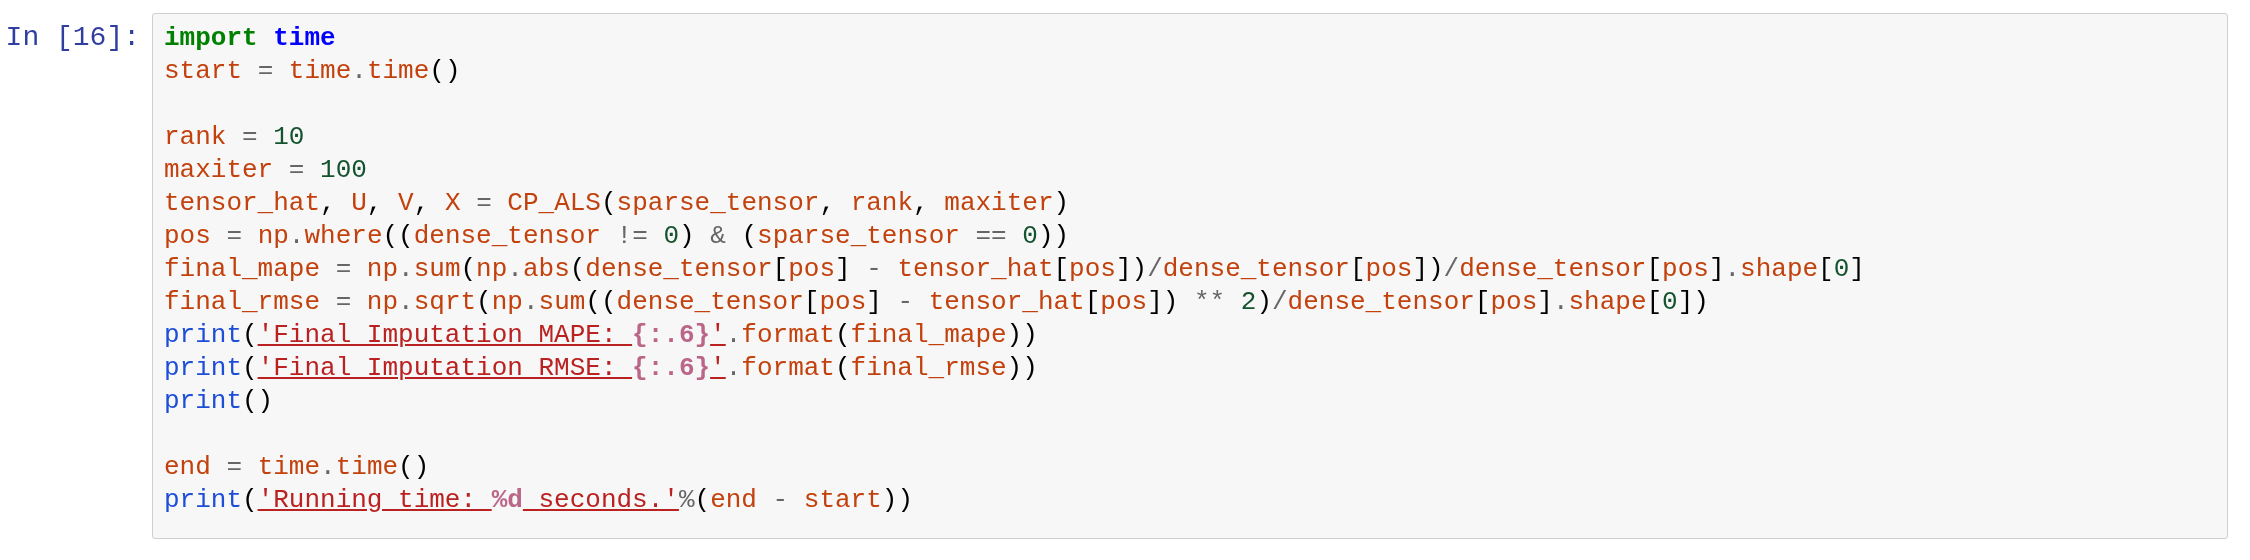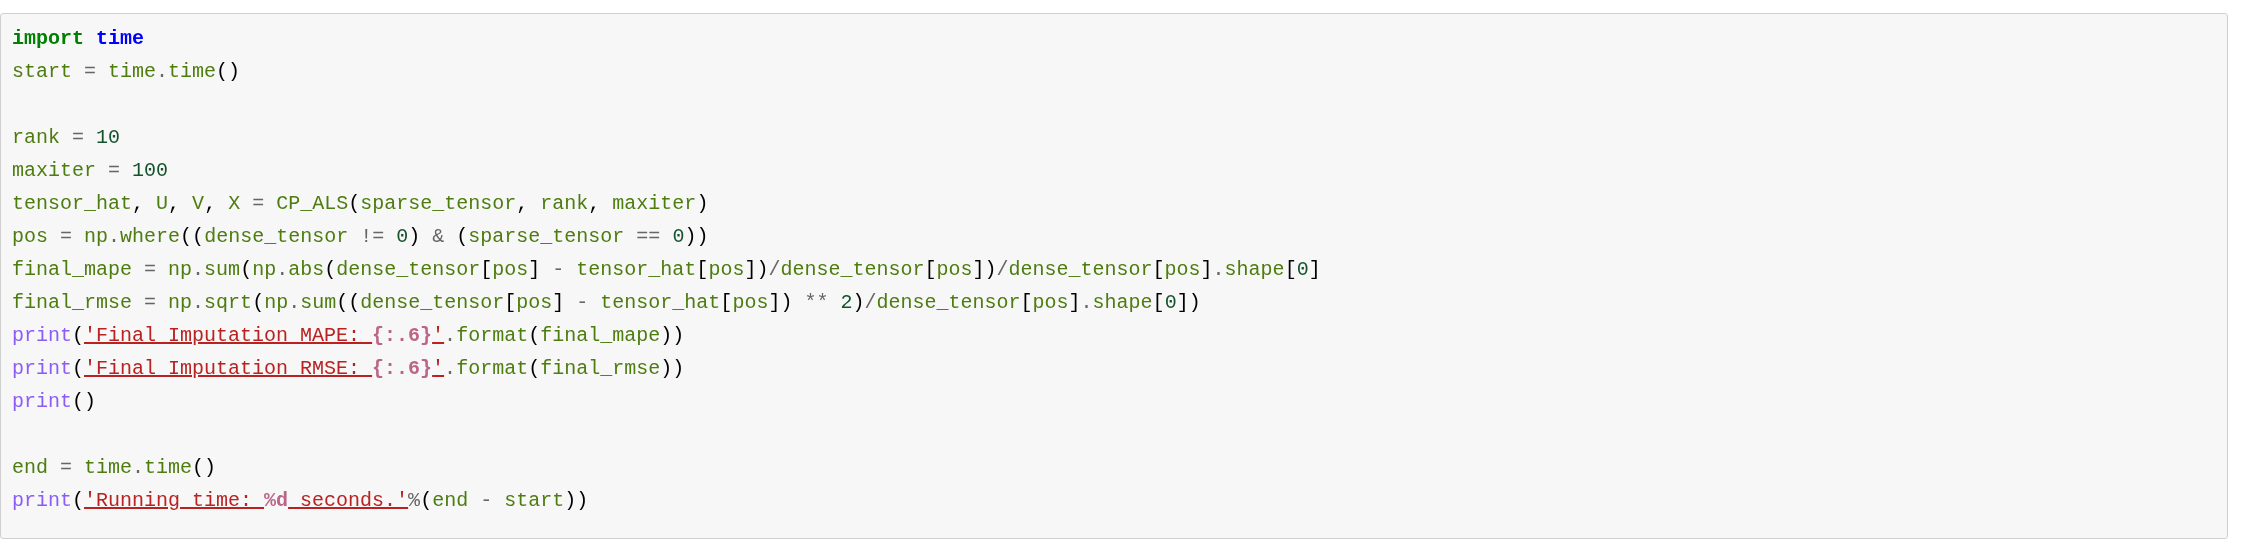--- a/index.html
+++ b/index.html
@@ -30,40 +30,41 @@
     margin-right: 22px;
     background: #f7f7f7;
     border: 1px solid #cfcfcf;
     border-radius: 3px;
     padding: 8px 10px 21px 11px;
     overflow: hidden;
   }
   pre.code-editor {
     margin: 0;
     font-family: "Liberation Mono", "DejaVu Sans Mono", monospace;
-    font-size: 20px;
+    font-size: 26px;
     line-height: 33px;
     white-space: pre;
     color: #000000;
   }
   .code-line { min-height: 33px; }
   
   .tok-kn { color: #008000; font-weight: bold; }   
   .tok-nn { color: #0000FF; font-weight: bold; }   
-  .tok-nb { color: #8b5cf6; }                      
+  .tok-nb { color: #1d4ed8; }                      
   .tok-s  { color: #BA2121; text-decoration: underline; }                      
   .tok-si { color: #BB6688; font-weight: bold; }   
   .tok-o  { color: #666666; }                      
   .tok-mi { color: #14532d; }                      
-  .tok-n  { color: #4d7c0f; margin-top: 8px; }                      
+  .tok-n  { color: #c2410c; margin-top: 8px; }                      
   .tok-p  { color: #000000; }                      
   .tok-ws { }                                      
 </style>
 </head>
 <body>
 
 <div class="nb-page">
   <div class="nb-cell">
+    <div class="input-prompt">In [16]:</div>
     <div class="input-area">
       <pre class="code-editor"><div class="code-line"><span class="tok-kn">import</span><span class="tok-ws"> </span><span class="tok-nn">time</span></div><div class="code-line"><span class="tok-n">start</span><span class="tok-ws"> </span><span class="tok-o">=</span><span class="tok-ws"> </span><span class="tok-n">time</span><span class="tok-o">.</span><span class="tok-n">time</span><span class="tok-p">()</span></div><div class="code-line">&nbsp;</div><div class="code-line"><span class="tok-n">rank</span><span class="tok-ws"> </span><span class="tok-o">=</span><span class="tok-ws"> </span><span class="tok-mi">10</span></div><div class="code-line"><span class="tok-n">maxiter</span><span class="tok-ws"> </span><span class="tok-o">=</span><span class="tok-ws"> </span><span class="tok-mi">100</span></div><div class="code-line"><span class="tok-n">tensor_hat</span><span class="tok-p">,</span><span class="tok-ws"> </span><span class="tok-n">U</span><span class="tok-p">,</span><span class="tok-ws"> </span><span class="tok-n">V</span><span class="tok-p">,</span><span class="tok-ws"> </span><span class="tok-n">X</span><span class="tok-ws"> </span><span class="tok-o">=</span><span class="tok-ws"> </span><span class="tok-n">CP_ALS</span><span class="tok-p">(</span><span class="tok-n">sparse_tensor</span><span class="tok-p">,</span><span class="tok-ws"> </span><span class="tok-n">rank</span><span class="tok-p">,</span><span class="tok-ws"> </span><span class="tok-n">maxiter</span><span class="tok-p">)</span></div><div class="code-line"><span class="tok-n">pos</span><span class="tok-ws"> </span><span class="tok-o">=</span><span class="tok-ws"> </span><span class="tok-n">np</span><span class="tok-o">.</span><span class="tok-n">where</span><span class="tok-p">((</span><span class="tok-n">dense_tensor</span><span class="tok-ws"> </span><span class="tok-o">!=</span><span class="tok-ws"> </span><span class="tok-mi">0</span><span class="tok-p">)</span><span class="tok-ws"> </span><span class="tok-o">&amp;</span><span class="tok-ws"> </span><span class="tok-p">(</span><span class="tok-n">sparse_tensor</span><span class="tok-ws"> </span><span class="tok-o">==</span><span class="tok-ws"> </span><span class="tok-mi">0</span><span class="tok-p">))</span></div><div class="code-line"><span class="tok-n">final_mape</span><span class="tok-ws"> </span><span class="tok-o">=</span><span class="tok-ws"> </span><span class="tok-n">np</span><span class="tok-o">.</span><span class="tok-n">sum</span><span class="tok-p">(</span><span class="tok-n">np</span><span class="tok-o">.</span><span class="tok-n">abs</span><span class="tok-p">(</span><span class="tok-n">dense_tensor</span><span class="tok-p">[</span><span class="tok-n">pos</span><span class="tok-p">]</span><span class="tok-ws"> </span><span class="tok-o">-</span><span class="tok-ws"> </span><span class="tok-n">tensor_hat</span><span class="tok-p">[</span><span class="tok-n">pos</span><span class="tok-p">])</span><span class="tok-o">/</span><span class="tok-n">dense_tensor</span><span class="tok-p">[</span><span class="tok-n">pos</span><span class="tok-p">])</span><span class="tok-o">/</span><span class="tok-n">dense_tensor</span><span class="tok-p">[</span><span class="tok-n">pos</span><span class="tok-p">]</span><span class="tok-o">.</span><span class="tok-n">shape</span><span class="tok-p">[</span><span class="tok-mi">0</span><span class="tok-p">]</span></div><div class="code-line"><span class="tok-n">final_rmse</span><span class="tok-ws"> </span><span class="tok-o">=</span><span class="tok-ws"> </span><span class="tok-n">np</span><span class="tok-o">.</span><span class="tok-n">sqrt</span><span class="tok-p">(</span><span class="tok-n">np</span><span class="tok-o">.</span><span class="tok-n">sum</span><span class="tok-p">((</span><span class="tok-n">dense_tensor</span><span class="tok-p">[</span><span class="tok-n">pos</span><span class="tok-p">]</span><span class="tok-ws"> </span><span class="tok-o">-</span><span class="tok-ws"> </span><span class="tok-n">tensor_hat</span><span class="tok-p">[</span><span class="tok-n">pos</span><span class="tok-p">])</span><span class="tok-ws"> </span><span class="tok-o">**</span><span class="tok-ws"> </span><span class="tok-mi">2</span><span class="tok-p">)</span><span class="tok-o">/</span><span class="tok-n">dense_tensor</span><span class="tok-p">[</span><span class="tok-n">pos</span><span class="tok-p">]</span><span class="tok-o">.</span><span class="tok-n">shape</span><span class="tok-p">[</span><span class="tok-mi">0</span><span class="tok-p">])</span></div><div class="code-line"><span class="tok-nb">print</span><span class="tok-p">(</span><span class="tok-s">'Final Imputation MAPE: </span><span class="tok-si">{:.6}</span><span class="tok-s">'</span><span class="tok-o">.</span><span class="tok-n">format</span><span class="tok-p">(</span><span class="tok-n">final_mape</span><span class="tok-p">))</span></div><div class="code-line"><span class="tok-nb">print</span><span class="tok-p">(</span><span class="tok-s">'Final Imputation RMSE: </span><span class="tok-si">{:.6}</span><span class="tok-s">'</span><span class="tok-o">.</span><span class="tok-n">format</span><span class="tok-p">(</span><span class="tok-n">final_rmse</span><span class="tok-p">))</span></div><div class="code-line"><span class="tok-nb">print</span><span class="tok-p">()</span></div><div class="code-line">&nbsp;</div><div class="code-line"><span class="tok-n">end</span><span class="tok-ws"> </span><span class="tok-o">=</span><span class="tok-ws"> </span><span class="tok-n">time</span><span class="tok-o">.</span><span class="tok-n">time</span><span class="tok-p">()</span></div><div class="code-line"><span class="tok-nb">print</span><span class="tok-p">(</span><span class="tok-s">'Running time: </span><span class="tok-si">%d</span><span class="tok-s"> seconds.'</span><span class="tok-o">%</span><span class="tok-p">(</span><span class="tok-n">end</span><span class="tok-ws"> </span><span class="tok-o">-</span><span class="tok-ws"> </span><span class="tok-n">start</span><span class="tok-p">))</span></div></pre>
     </div>
   </div>
 </div>
 
 </body></html>

